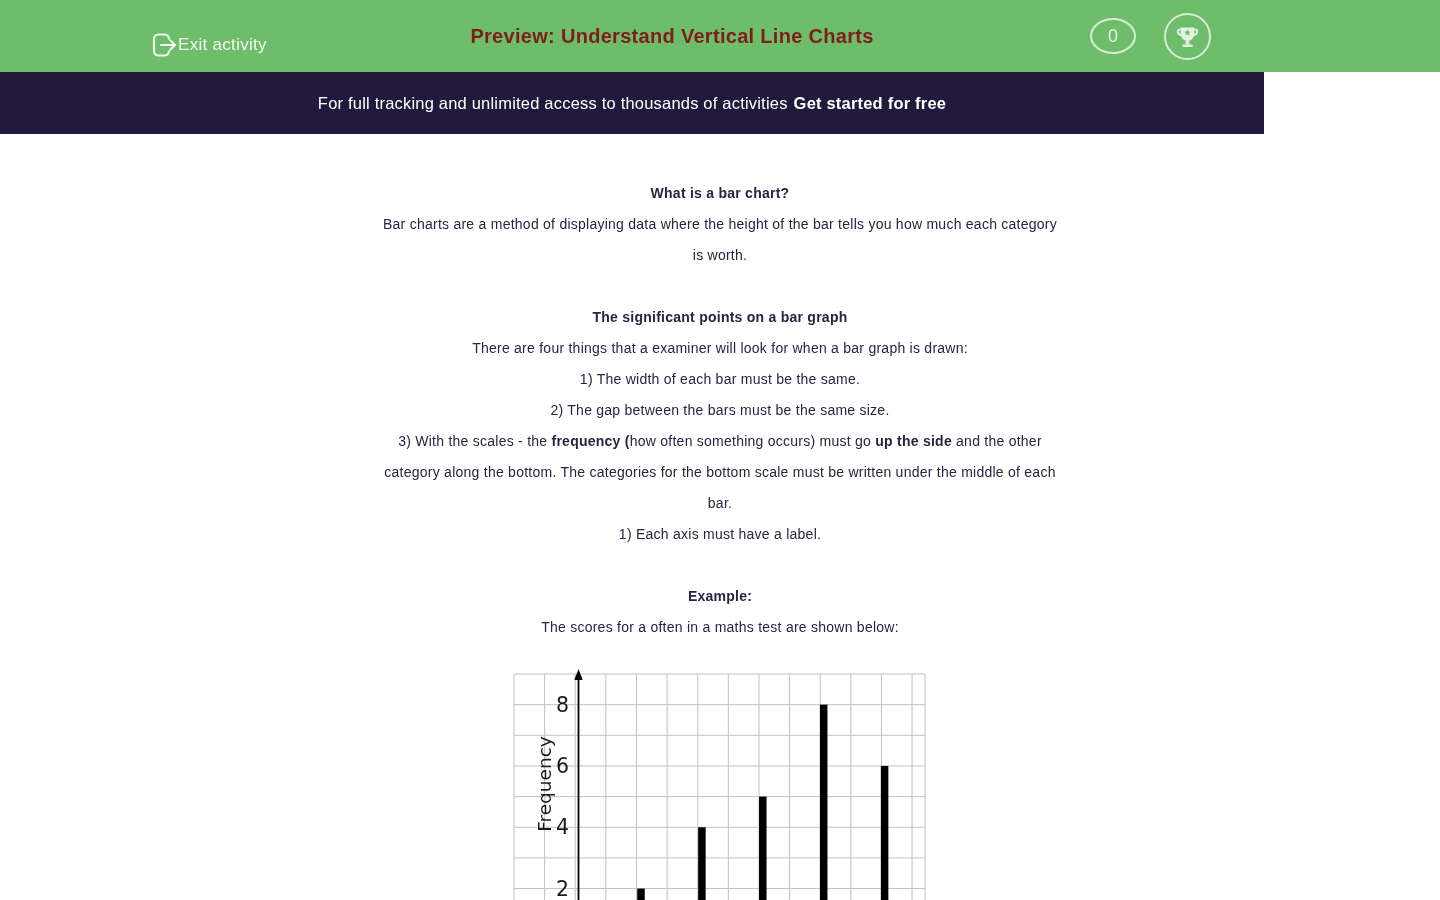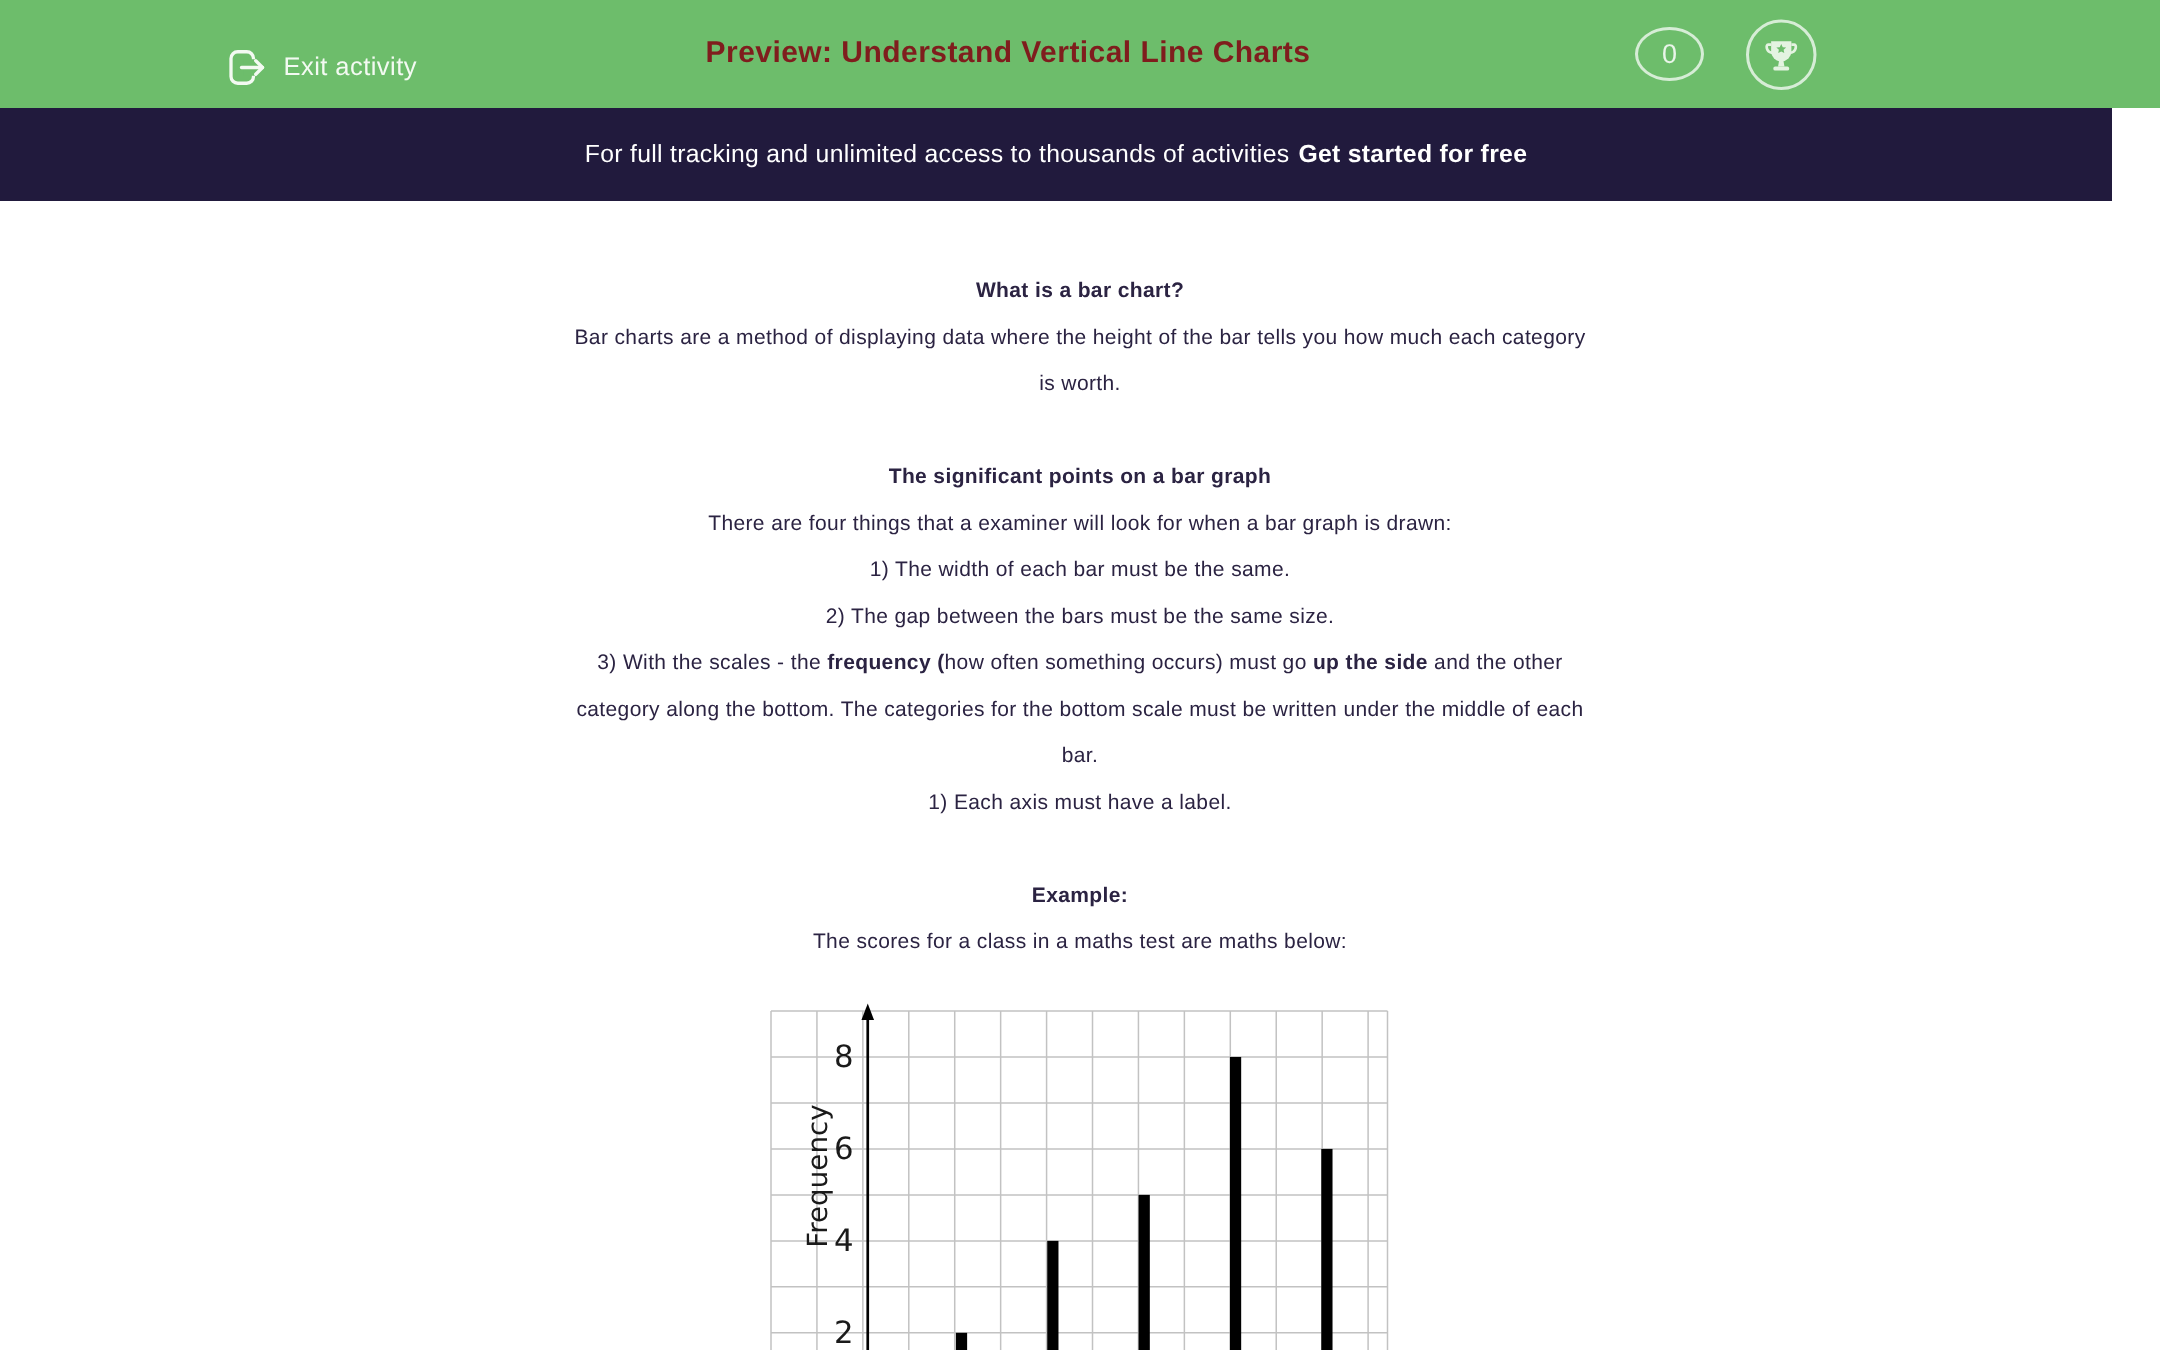--- a/index.html
+++ b/index.html
@@ -2,37 +2,37 @@
 <html><head>
 <meta charset="utf-8">
 <style>
   html,body{margin:0;padding:0;background:#ffffff;}
   .page{position:relative;width:1440px;height:900px;overflow:hidden;background:#ffffff;
         font-family:"Liberation Sans",sans-serif;}
 
   
   .topbar{position:absolute;left:0;top:0;width:1440px;height:72px;background:#6dbd6b;}
   .exit-btn{position:absolute;left:150px;top:0;height:89px;display:flex;align-items:center;
-            gap:11px;cursor:pointer;background:none;border:none;padding:0;}
+            cursor:pointer;background:none;border:none;padding:0;}
   .exit-btn span{color:#f3faf2;font-size:17px;letter-spacing:.3px;}
   .topbar-title{position:absolute;left:672px;top:50%;transform:translate(-50%,-50%);
                 color:#7f1d1d;font-size:20px;font-weight:bold;letter-spacing:.3px;white-space:nowrap;}
   .score-pill{position:absolute;left:1090px;top:18px;width:46px;height:36px;box-sizing:border-box;
               border:2px solid rgba(255,255,255,.72);border-radius:23px/18px;
               display:flex;align-items:center;justify-content:center;
               color:rgba(255,255,255,.85);font-size:18px;}
   .trophy-circle{position:absolute;left:1164px;top:13px;width:47px;height:47px;box-sizing:border-box;
               border:2px solid rgba(255,255,255,.72);border-radius:50%;
               display:flex;align-items:center;justify-content:center;cursor:pointer;}
 
   
   .logo{position:absolute;right:0;top:0;width:82px;height:60px;}
 
   
-  .banner{position:absolute;left:0;top:72px;width:1408px;height:62px;background:#211a3d;
+  .banner{position:absolute;left:0;top:72px;width:1264px;height:62px;background:#211a3d;
           display:flex;align-items:center;justify-content:center;color:#ffffff;font-size:16.5px;
           letter-spacing:.2px;}
   .banner b{font-weight:bold;margin-left:6px;cursor:pointer;text-align:center;}
 
   
   .content{position:absolute;left:153px;top:178px;width:1134px;color:#2b2342;}
   .content .line{height:31px;line-height:31px;text-align:center;font-size:14px;letter-spacing:.25px;
                  white-space:nowrap;}
   .content .line b{font-weight:bold;}
 
@@ -94,21 +94,21 @@
       <div class="line"><b>The significant points on a bar graph</b></div>
       <div class="line"><span>There are four things that a examiner will look for when a bar graph is drawn:</span></div>
       <div class="line"><span>1) The width of each bar must be the same.</span></div>
       <div class="line"><span>2) The gap between the bars must be the same size.</span></div>
       <div class="line"><span>3) With the scales - the </span><b>frequency (</b><span>how often something occurs) must go </span><b>up the side</b><span> and the other</span></div>
       <div class="line"><span>category along the bottom. The categories for the bottom scale must be written under the middle of each</span></div>
       <div class="line"><span>bar.</span></div>
       <div class="line"><span>1) Each axis must have a label.</span></div>
       <div class="line"></div>
       <div class="line"><b>Example:</b></div>
-      <div class="line"><span>The scores for a class in a maths test are maths below:</span></div>
+      <div class="line"><span>The scores for a often in a maths test are shown below:</span></div>
     </div>
 
   <div class="chart-wrap">
     <svg id="chart-svg" width="440" height="240" viewBox="500 660 440 240" font-family="DejaVu Sans, sans-serif">
         <line x1="514" y1="674" x2="514" y2="905" stroke="#c2c2c2" stroke-width="1"></line>
         <line x1="544.62" y1="674" x2="544.62" y2="905" stroke="#c2c2c2" stroke-width="1"></line>
         <line x1="575.24" y1="674" x2="575.24" y2="905" stroke="#c2c2c2" stroke-width="1"></line>
         <line x1="605.86" y1="674" x2="605.86" y2="905" stroke="#c2c2c2" stroke-width="1"></line>
         <line x1="636.48" y1="674" x2="636.48" y2="905" stroke="#c2c2c2" stroke-width="1"></line>
         <line x1="667.1" y1="674" x2="667.1" y2="905" stroke="#c2c2c2" stroke-width="1"></line>

